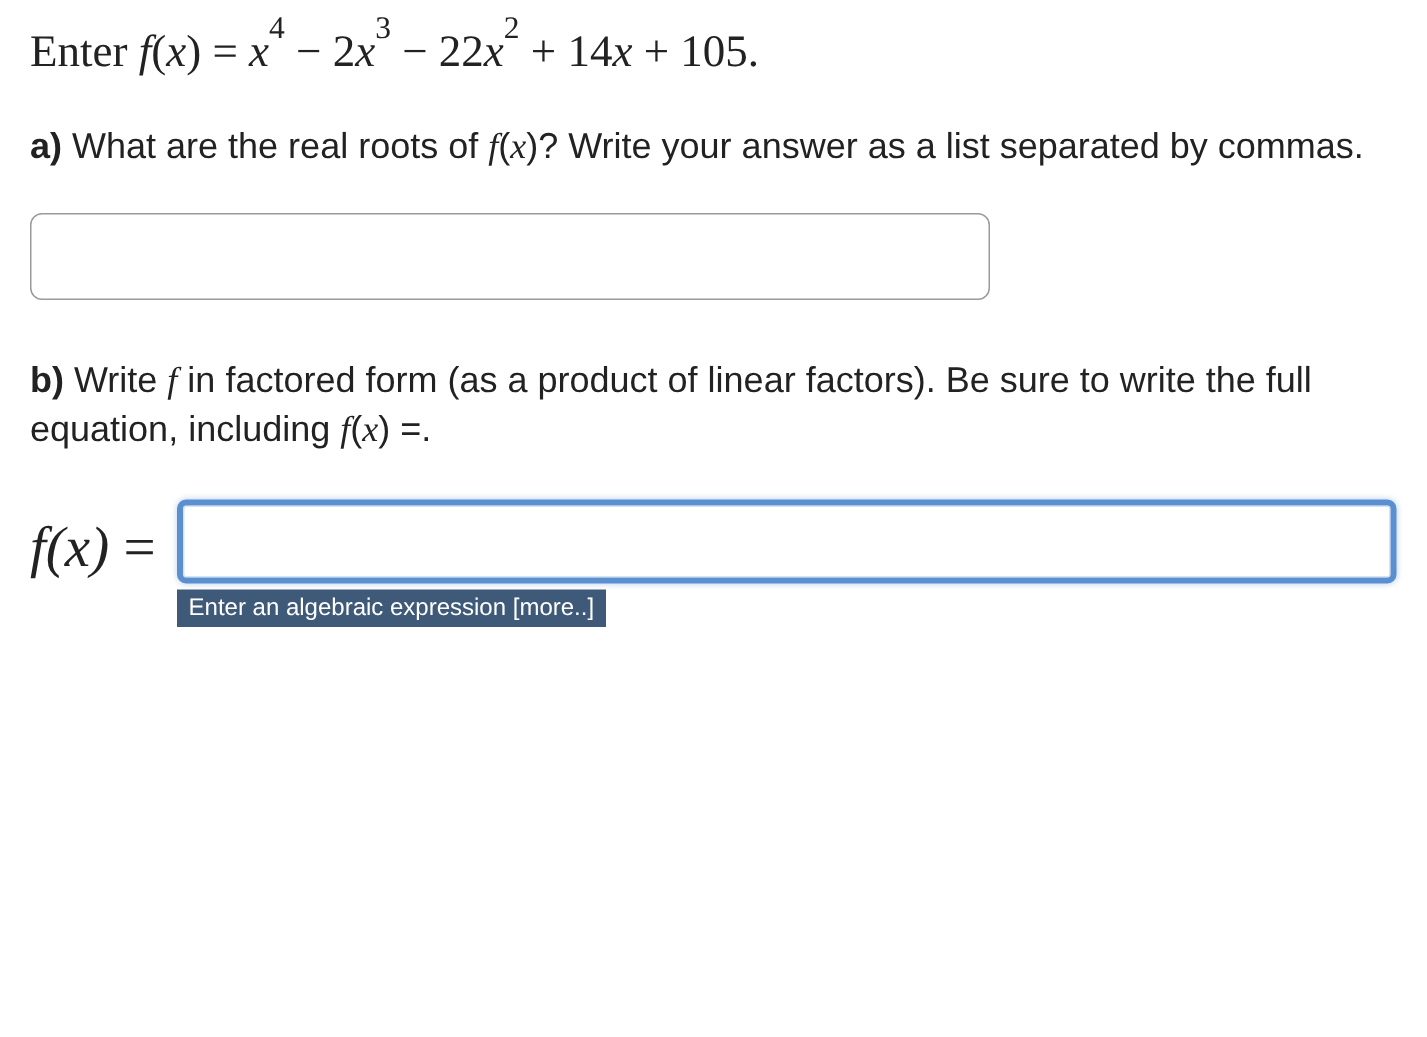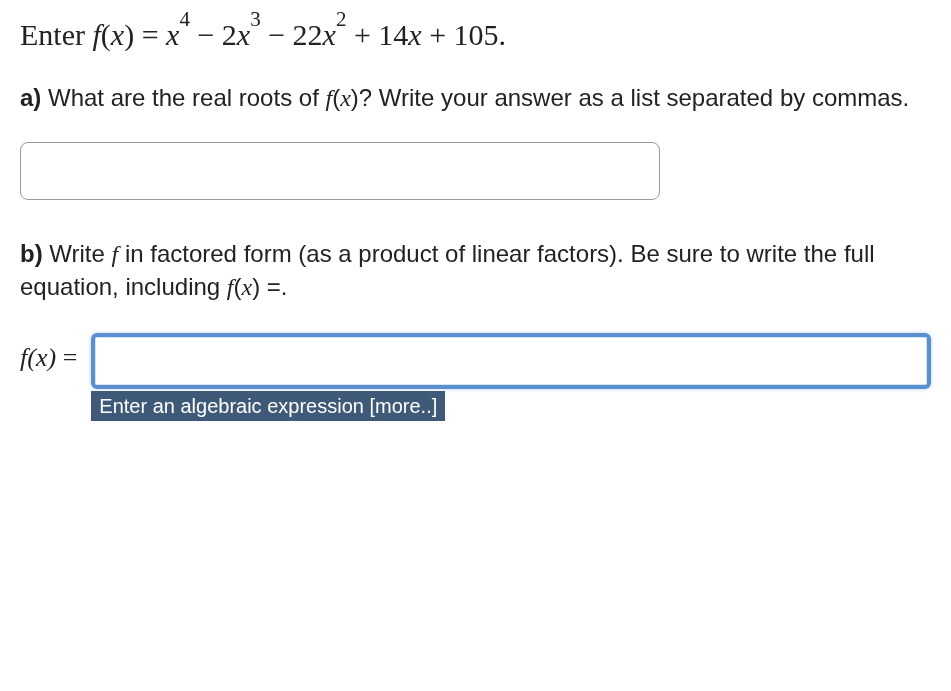--- a/index.html
+++ b/index.html
@@ -42,21 +42,21 @@
   }
   .row-b {
     display: flex;
     align-items: flex-start;
     gap: 14px;
     margin-top: 30px;
   }
   .row-b .label {
     font-family: "Times New Roman", Times, serif;
     font-style: italic;
-    font-size: 26px;
+    font-size: 38px;
     padding-top: 10px;
     white-space: nowrap;
   }
   .row-b .label .op { font-style: normal; }
   .input-wrap { flex: 1; }
   .input-b {
     display: block;
     width: 100%;
     height: 56px;
     border: 4px solid #5a8fd0;
@@ -64,21 +64,21 @@
     box-shadow: 0 0 0 1px rgba(90,143,208,.25) inset, 0 0 4px rgba(90,143,208,.4);
     background: #fff;
     font-size: 22px;
     padding: 4px 10px;
   }
   .hint {
     display: inline-block;
     background: #3f5a78;
     color: #fff;
     font-family: "Trebuchet MS", Verdana, sans-serif;
-    font-size: 20px;
+    font-size: 16px;
     padding: 4px 8px 3px 8px;
     margin-top: 2px;
   }
 </style>
 </head>
 <body>
 
 <div class="given-line">
   <span class="given-label">Enter </span>
   <span><span class="math">f</span>(<span class="math">x</span>) <span class="op">=</span> </span>

